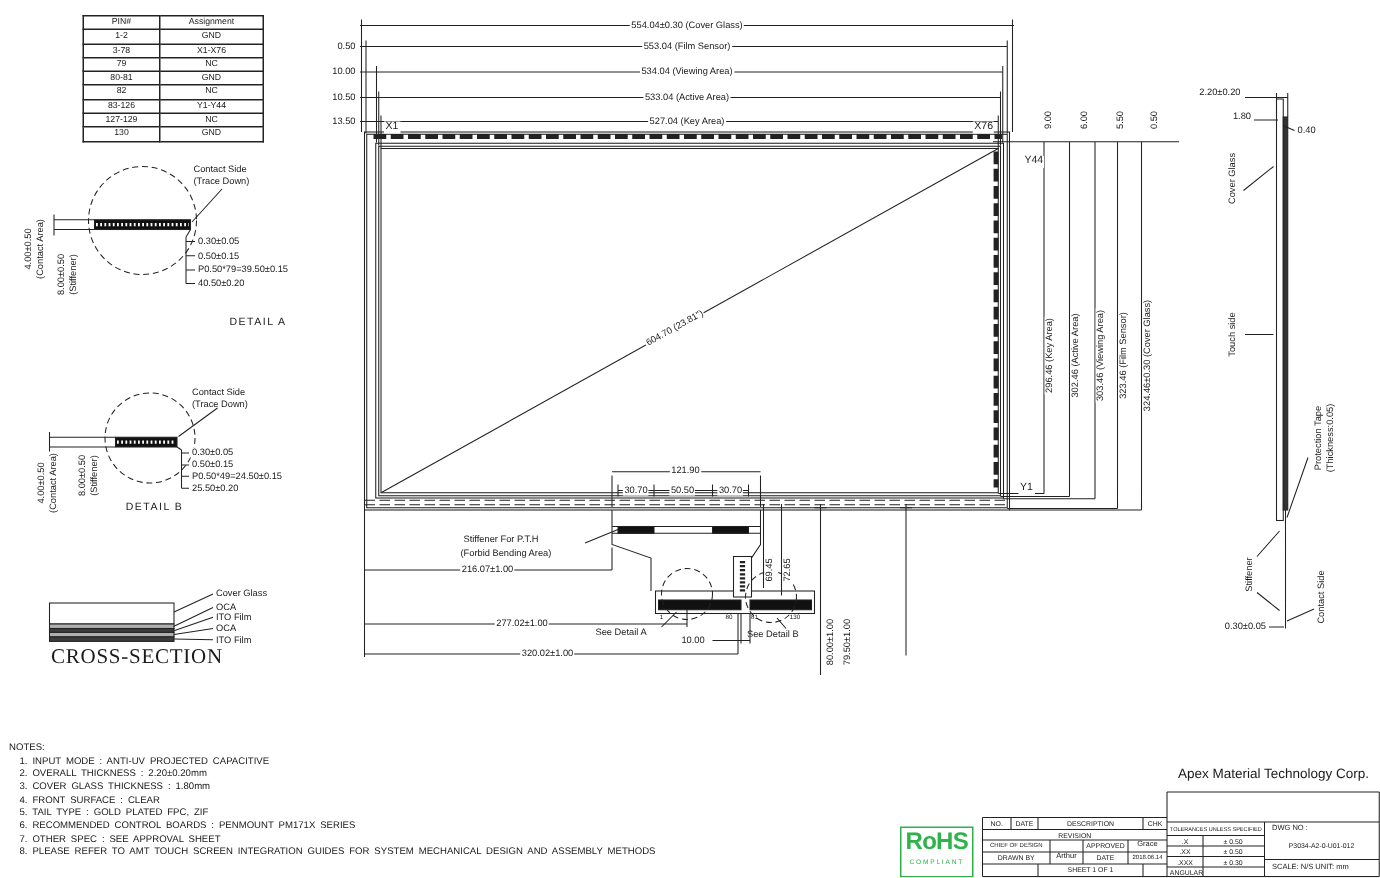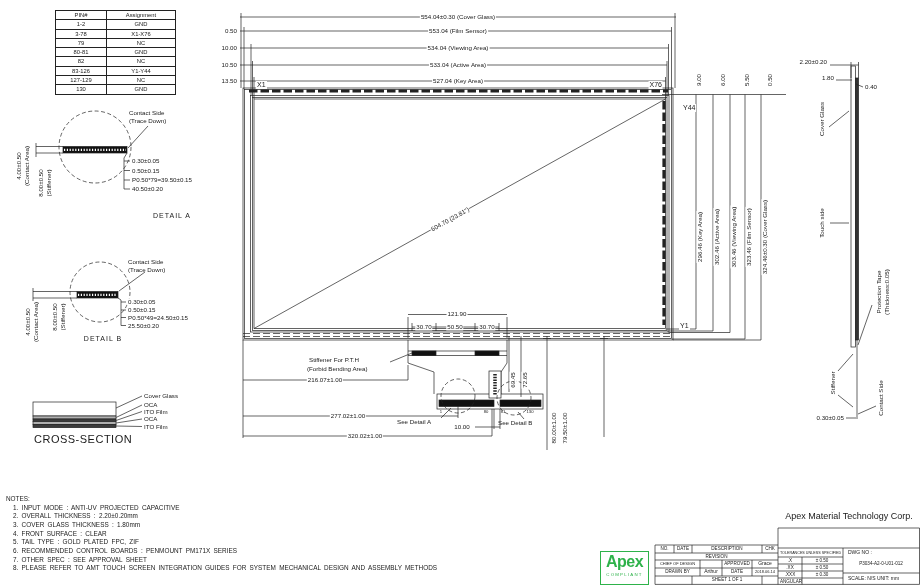--- a/index.html
+++ b/index.html
@@ -7,21 +7,21 @@
          font-family:"Liberation Sans",sans-serif;color:#1a1a1a;}
   svg{position:absolute;left:0;top:0;}
   .L{position:absolute;white-space:nowrap;font-size:6.2px;line-height:1.15;color:#1a1a1a;}
   .c{transform:translate(-50%,-50%);}
   .r{transform:translate(-100%,-50%);}
   .l{transform:translateY(-50%);}
   .v{transform:translate(-50%,-50%) rotate(-90deg);}
   .diag{transform:translate(-50%,-50%) rotate(-29deg);}
   .bg{background:#fff;padding:0 1px;}
   .f7{font-size:7px;} .f5{font-size:5px;} .f4{font-size:4.2px;}
-  .big{font-size:11px;letter-spacing:0.5px;}
+  .big{font-size:14px;letter-spacing:0.5px;font-family:Liberation Serif, serif;}
   .dt{font-size:7px;letter-spacing:1px;}
   #pin-table{position:absolute;left:55px;top:10px;border-collapse:collapse;}
   #pin-table td{border:0.9px solid #222;font-size:5.8px;line-height:8.3px;height:8.3px;
     padding:0 2px;text-align:center;min-width:46px;}
   #pin-table td:last-child{min-width:64px;}
   #notes{position:absolute;left:6px;top:495px;font-size:6.4px;line-height:8.65px;
     word-spacing:1.5px;white-space:nowrap;}
   #notes .it{padding-left:7px;}
   #rohs{position:absolute;left:600px;top:551px;width:47px;height:32px;
     border:1.6px solid #2eb24a;text-align:center;}
@@ -229,21 +229,21 @@
   <div class="it">2. OVERALL THICKNESS : 2.20±0.20mm</div>
   <div class="it">3. COVER GLASS THICKNESS : 1.80mm</div>
   <div class="it">4. FRONT SURFACE : CLEAR</div>
   <div class="it">5. TAIL TYPE : GOLD PLATED FPC, ZIF</div>
   <div class="it">6. RECOMMENDED CONTROL BOARDS : PENMOUNT PM171X SERIES</div>
   <div class="it">7. OTHER SPEC : SEE APPROVAL SHEET</div>
   <div class="it">8. PLEASE REFER TO AMT TOUCH SCREEN INTEGRATION GUIDES FOR SYSTEM MECHANICAL DESIGN AND ASSEMBLY METHODS</div>
 </div>
 
 <div id="rohs">
-  <div class="t">Apex</div>
+  <div class="t">RoHS</div>
   <div class="s">COMPLIANT</div>
 </div>
 
 <span class="L c" style="left:849px;top:516px;font-size:9px">Apex Material Technology Corp.</span>
 <span class="L c tb" style="left:664.5px;top:549px">NO.</span>
 <span class="L c tb" style="left:683px;top:549px">DATE</span>
 <span class="L c tb" style="left:727px;top:549px">DESCRIPTION</span>
 <span class="L c tb" style="left:770px;top:549px">CHK</span>
 <span class="L c tb" style="left:716.5px;top:556.5px">REVISION</span>
 <span class="L c" style="left:677.5px;top:564px;font-size:4px">CHIEF OF DESIGN</span>

